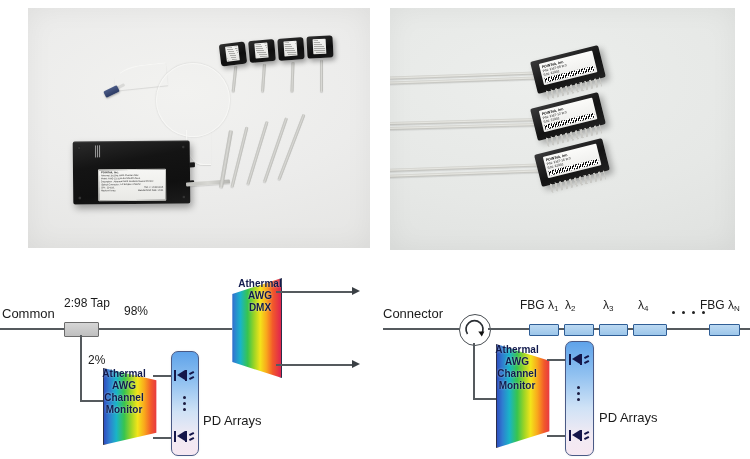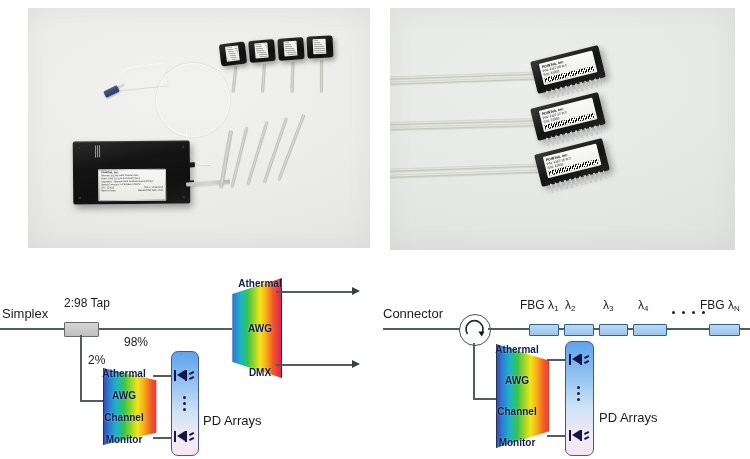--- a/index.html
+++ b/index.html
@@ -150,21 +150,21 @@
     position:absolute;inset:0;
     background:linear-gradient(90deg,
       #2f4fc0 0%, #2f7fd0 10%, #19b4c8 22%, #37c44f 36%,
       #9ad426 48%, #f3e41a 60%, #f9a81c 72%, #f25a2a 84%, #e0244f 100%);
     border:1.2px solid #2b2f4a;
   }
   .trap-dmx .body{clip-path:polygon(8% 16%, 100% 0%, 100% 100%, 8% 84%);}
   .trap-mon .body{clip-path:polygon(0% 0%, 92% 16%, 92% 84%, 0% 100%);}
   .trap-labels{
     position:absolute;inset:0;display:flex;flex-direction:column;
-    align-items:center;justify-content:space-between;gap:1px;pointer-events:none;
+    align-items:center;justify-content:flex-start;gap:1px;pointer-events:none;
   }
   .trap-labels .tl{
     font-size:10px;font-weight:bold;color:#111a4d;line-height:11px;
     text-shadow:0 0 2px rgba(255,255,255,.55);
   }
   .trap-mon .trap-labels{padding-right:16px;}
   .trap-dmx .trap-labels{padding-left:10px;}
 
   
   .tapbox{
@@ -333,23 +333,23 @@
       <span class="pins"></span>
     </div>
 
     <div class="vign"></div>
   </div>
 
   <div class="diagram" id="diagram-left">
 
     <div class="line hline" style="left:0px;top:70px;width:232px;"></div>
 
-    <div class="dtext" style="left:2px;top:48px;font-size:13px;">Simplex</div>
+    <div class="dtext" style="left:2px;top:48px;font-size:13px;">Common</div>
     <div class="dtext" style="left:64px;top:38px;font-size:12px;">2:98 Tap</div>
-    <div class="dtext" style="left:124px;top:46px;font-size:12px;margin-top:31px;">98%</div>
+    <div class="dtext" style="left:124px;top:46px;font-size:12px;">98%</div>
 
     <div class="tapbox" style="left:64px;top:64px;width:33px;height:13px;"></div>
 
     <div class="line vline" style="left:80px;top:77px;height:66px;"></div>
     <div class="line hline" style="left:80px;top:142px;width:24px;"></div>
     <div class="dtext" style="left:88px;top:95px;font-size:12px;">2%</div>
 
     <div class="trap trap-mon" style="left:103px;top:110px;width:58px;height:77px;">
       <div class="body"></div>
       <div class="trap-labels">

